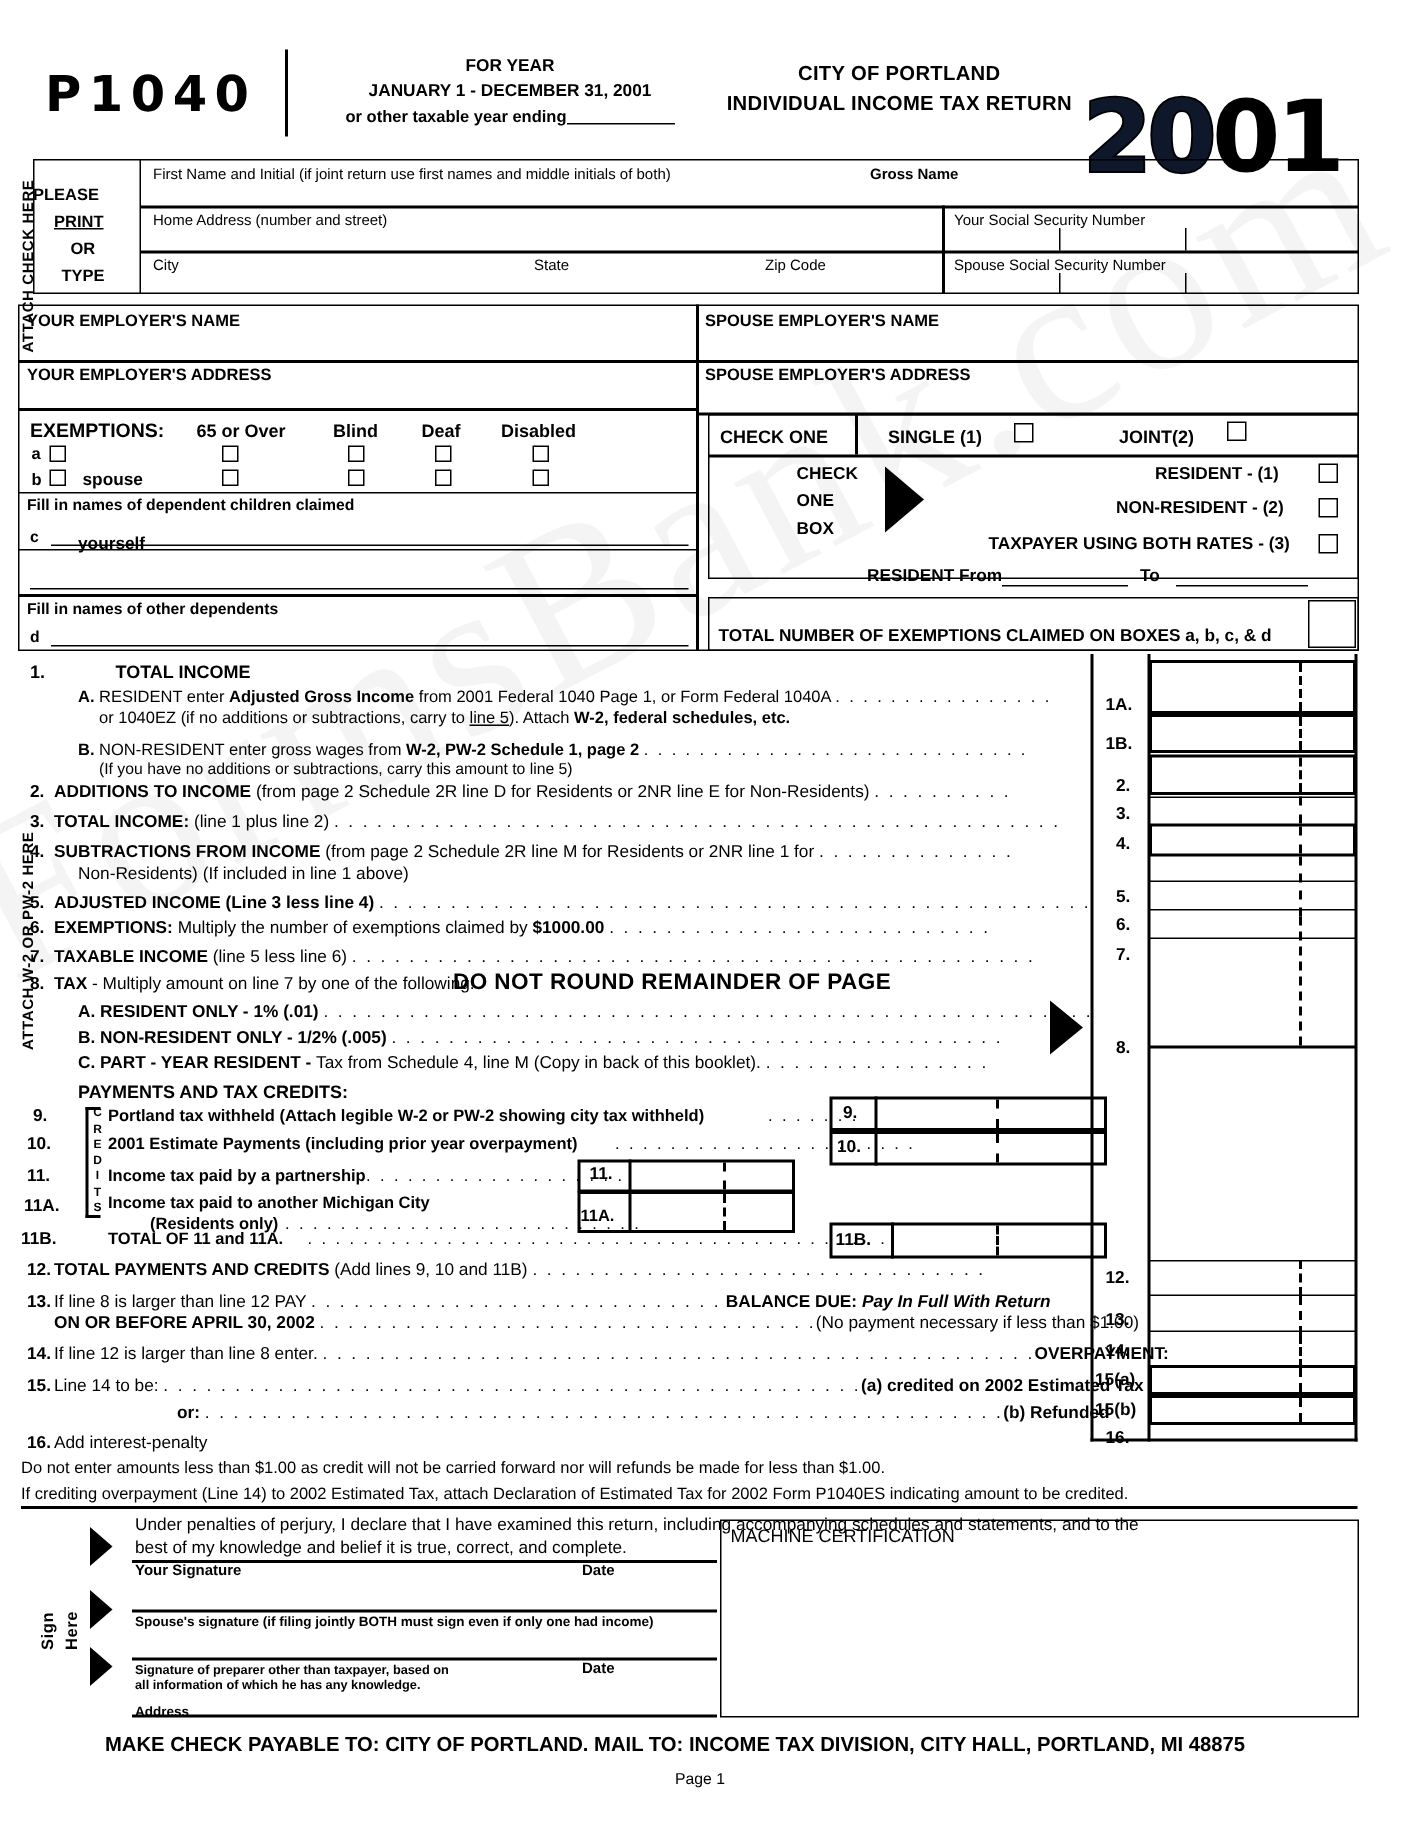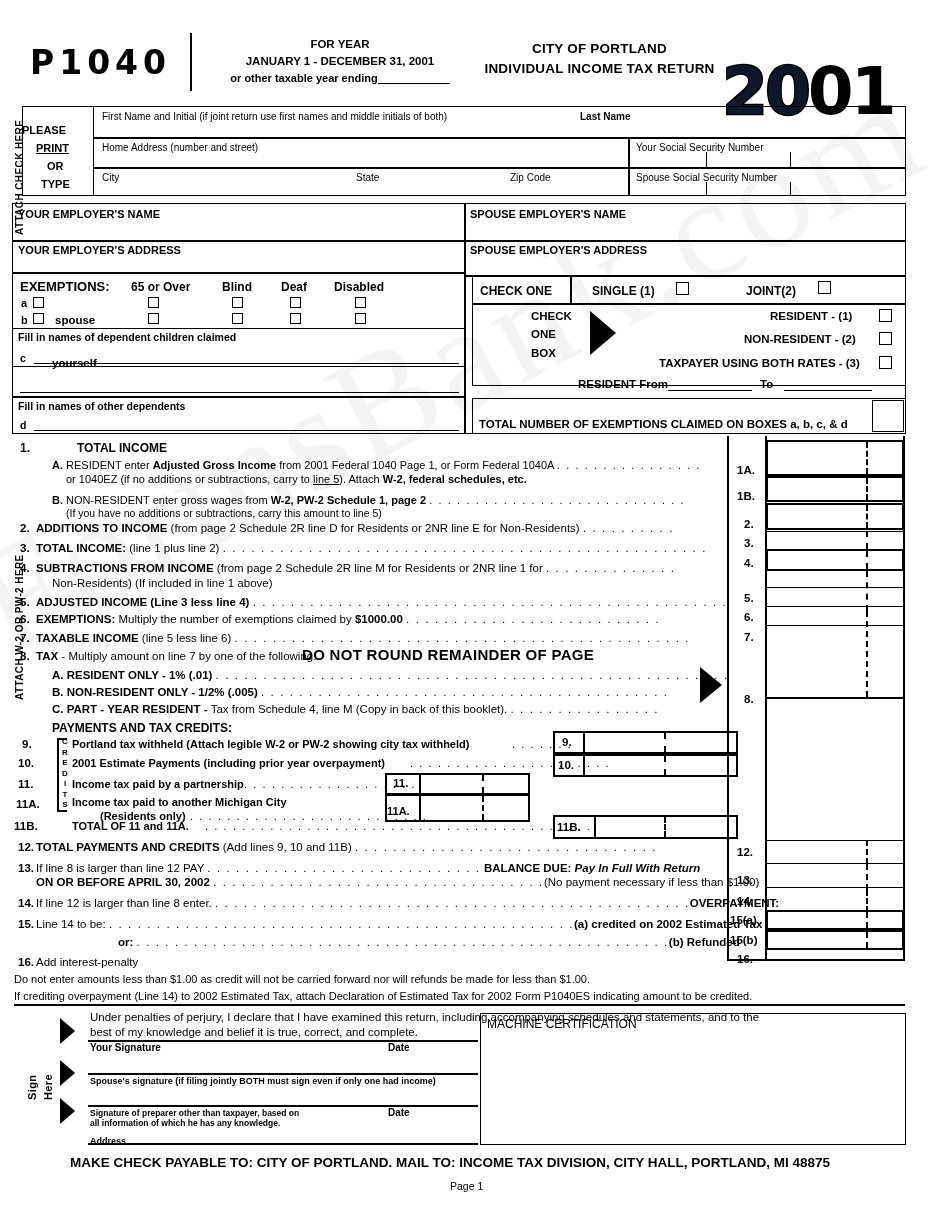--- a/index.html
+++ b/index.html
@@ -219,21 +219,21 @@
 
   <div class="box bd" style="left:22px; top:106px; width:884px; height:90px;"></div>
 
   <div class="box bdr" style="left:22px; top:106px; width:72px; height:90px;"></div>
   <div class="lbl" style="left:22px; top:124px; font-size:11px;">PLEASE</div>
   <div class="lbl" style="left:36px; top:142px; font-size:11px;text-decoration:underline;">PRINT</div>
   <div class="lbl" style="left:47px; top:160px; font-size:11px;">OR</div>
   <div class="lbl" style="left:41px; top:178px; font-size:11px;">TYPE</div>
 
   <div class="lbl lbl-n" style="left:102px; top:111px; font-size:10px;">First Name and Initial (if joint return use first names and middle initials of both)</div>
-  <div class="lbl" style="left:580px; top:111px; font-size:10px;">Last Name</div>
+  <div class="lbl" style="left:580px; top:111px; font-size:10px;">Gross Name</div>
   <div class="ruleline" style="left:94px; top:137px; width:812px; height:1.6px;"></div>
 
   <div class="lbl lbl-n" style="left:102px; top:142px; font-size:10px;">Home Address (number and street)</div>
   <div class="ruleline" style="left:94px; top:167px; width:812px; height:1.6px;"></div>
 
   <div class="lbl lbl-n" style="left:102px; top:172px; font-size:10px;">City</div>
   <div class="lbl lbl-n" style="left:356px; top:172px; font-size:10px;">State</div>
   <div class="lbl lbl-n" style="left:510px; top:172px; font-size:10px;">Zip Code</div>
 
   <div class="ruleline" style="left:628px; top:137px; width:1.6px; height:59px;"></div>

